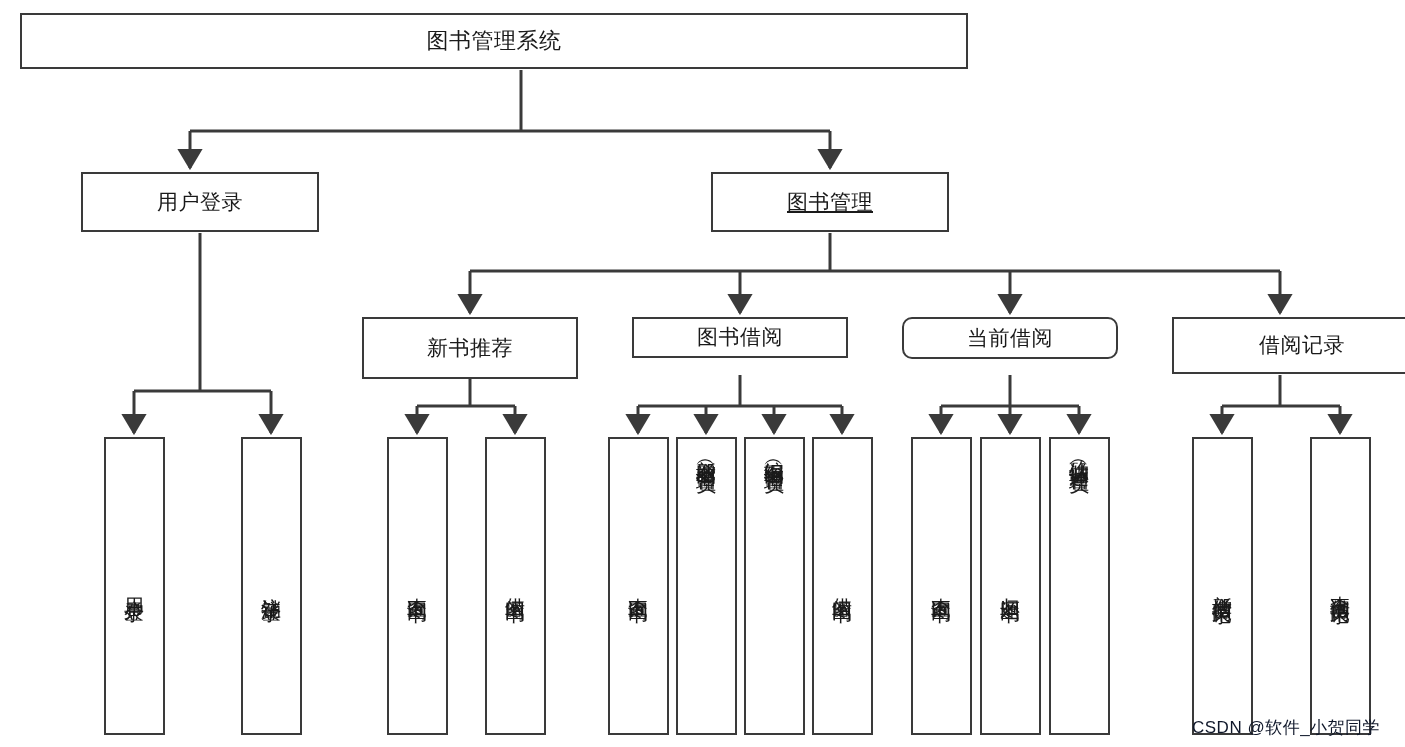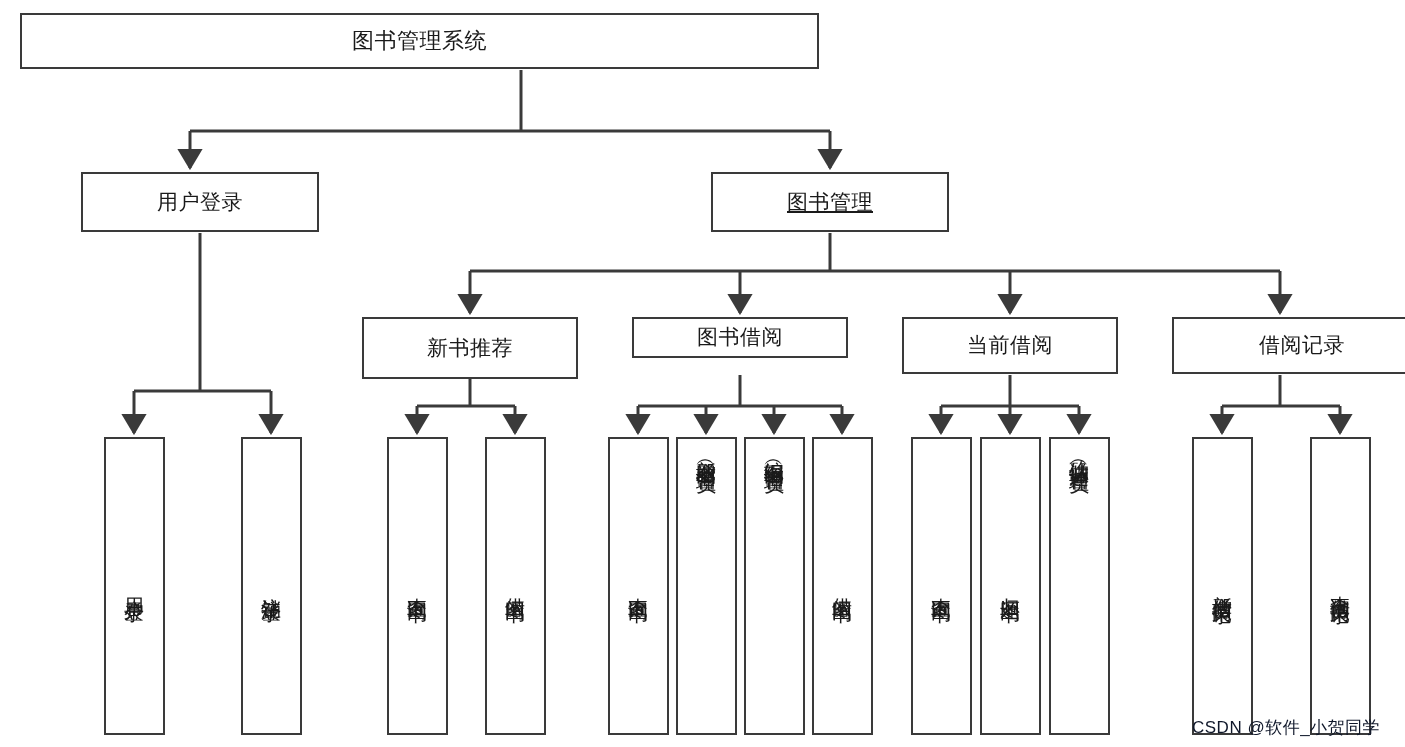--- a/index.html
+++ b/index.html
@@ -128,41 +128,41 @@
       <path d="M 1010 406 L 1010 433" marker-end="url(#arrow)"></path>
       <path d="M 1079 406 L 1079 433" marker-end="url(#arrow)"></path>
 
       <path d="M 1280 375 L 1280 406"></path>
       <path d="M 1222 406 L 1340 406"></path>
       <path d="M 1222 406 L 1222 433" marker-end="url(#arrow)"></path>
       <path d="M 1340 406 L 1340 433" marker-end="url(#arrow)"></path>
     </g>
   </svg>
 
-  <div class="node root horizontal" style="left:20px; top:13px; width:799px; height:56px;">
+  <div class="node root horizontal" style="left:20px; top:13px; width:948px; height:56px;">
     <span class="node-label">图书管理系统</span>
   </div>
 
   <div class="node horizontal" style="left:81px; top:172px; width:238px; height:60px;">
     <span class="node-label">用户登录</span>
   </div>
 
   <div class="node horizontal" style="left:711px; top:172px; width:238px; height:60px;text-decoration:underline;">
     <span class="node-label">图书管理</span>
   </div>
 
   <div class="node horizontal" style="left:362px; top:317px; width:216px; height:62px;">
     <span class="node-label">新书推荐</span>
   </div>
 
   <div class="node horizontal" style="left:632px; top:317px; width:216px; height:41px;">
     <span class="node-label">图书借阅</span>
   </div>
 
-  <div class="node horizontal" style="left:902px; top:317px; width:216px; height:57px;">
+  <div class="node horizontal" style="left:902px; top:317px; width:216px; height:42px;border-radius:10px;">
     <span class="node-label">当前借阅</span>
   </div>
 
   <div class="node horizontal" style="left:1172px; top:317px; width:260px; height:57px;">
     <span class="node-label">借阅记录</span>
   </div>
 
   <div class="node vertical centered" style="left:104px; top:437px; width:61px; height:298px;">
     <span class="node-label">用户登录</span>
   </div>

